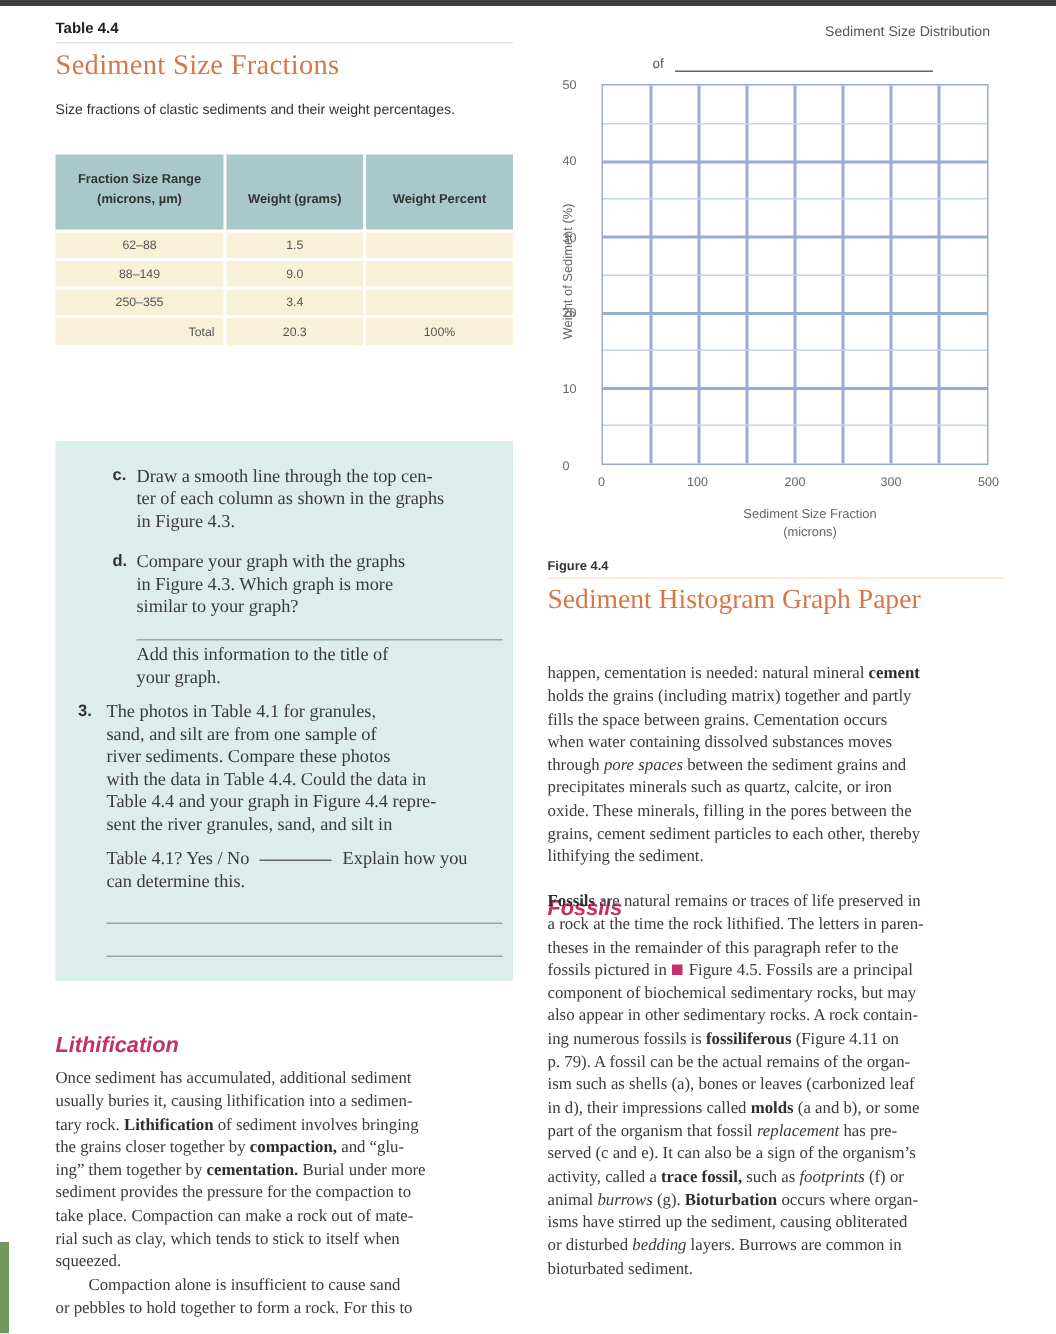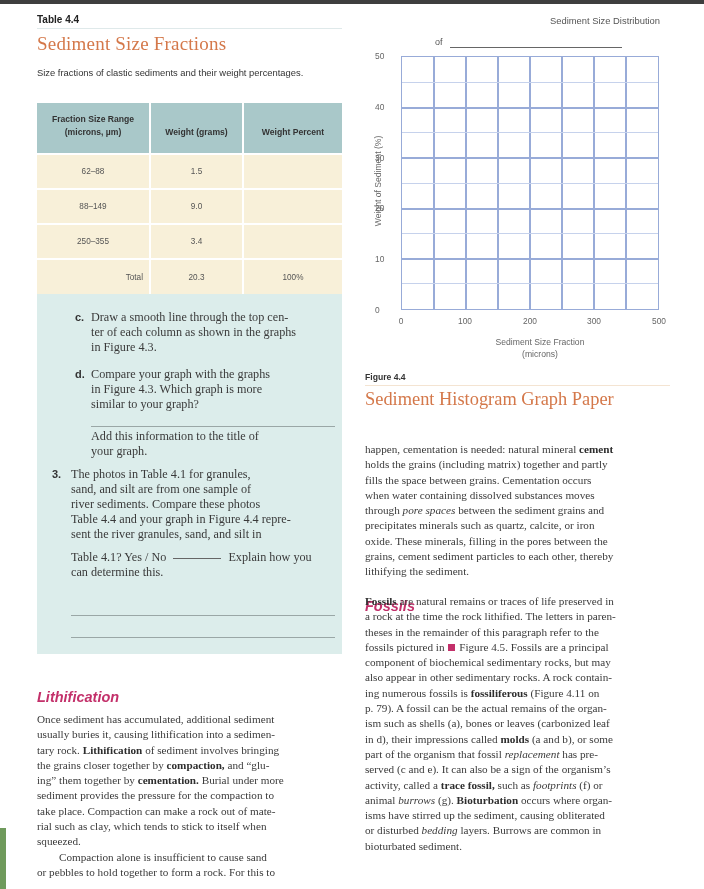--- a/index.html
+++ b/index.html
@@ -11,21 +11,21 @@
 
   
   .tbl-label { position: absolute; left: 37px; top: 14px; font-family: "Liberation Sans", sans-serif; font-weight: bold; font-size: 10px; color: #222; }
   .tbl-rule { position: absolute; left: 37px; top: 28px; width: 305px; height: 1px; background: #dfe9ea; }
   .tbl-title { position: absolute; left: 37px; top: 33px; font-size: 19px; color: #d4784a; letter-spacing: 0.2px; }
   .tbl-caption { position: absolute; left: 37px; top: 66px; width: 300px; font-family: "Liberation Sans", sans-serif; font-size: 9.4px; line-height: 14px; color: #333; }
 
   table.data { position: absolute; left: 37px; top: 103px; width: 305px; border-collapse: collapse; font-family: "Liberation Sans", sans-serif; }
   table.data th { background: #a9c8c9; font-size: 8.6px; font-weight: bold; color: #333; height: 51px; border-right: 2px solid #ffffff; vertical-align: bottom; padding-bottom: 14px; line-height: 13px; }
   table.data th:last-child { border-right: none; }
-  table.data td { background: #f8f0d9; font-size: 8.2px; color: #555; height: 35px; text-align: center; border-right: 2px solid #ffffff; border-top: 2px solid #ffffff; }
+  table.data td { background: #f8f0d9; font-size: 8.2px; color: #555; height: 19px; text-align: center; border-right: 2px solid #ffffff; border-top: 2px solid #ffffff; }
   table.data td:last-child { border-right: none; }
   table.data td.total-label { text-align: right; padding-right: 6px; }
 
   
   .exbox { position: absolute; left: 37px; top: 294px; width: 305px; height: 360px; background: #dcedeb; }
   .q { position: absolute; font-size: 12.2px; line-height: 15px; color: #3a3a3a; }
   .q .marker { position: absolute; font-family: "Liberation Sans", sans-serif; font-weight: bold; font-size: 11px; color: #333; }
   .ans-line { position: absolute; height: 1px; background: #9aa7a6; }
 
   
@@ -113,20 +113,21 @@
   <div class="ans-line" style="left:54px; top:132px; width:244px;"></div>
   <div class="q" style="left:54px; top:135px; width:250px;">
     <div>Add this information to the title of</div>
     <div>your graph.</div>
   </div>
   <div class="q" style="left:34px; top:173px; width:268px;">
     <span class="marker" style="left:-19px; top:0;">3.</span>
     <div>The photos in Table 4.1 for granules,</div>
     <div>sand, and silt are from one sample of</div>
     <div>river sediments. Compare these photos</div>
+    <div>with the data in Table 4.4. Could the data in</div>
     <div>Table 4.4 and your graph in Figure 4.4 repre-</div>
     <div>sent the river granules, sand, and silt in</div>
     <div style="margin-top:8px; white-space:nowrap;">
       <span>Table 4.1? Yes / No</span>
       <span style="display:inline-block; width:48px; border-bottom:1px solid #666; margin:0 4px; vertical-align:2px;"></span>
       <span>Explain how you</span>
     </div>
     <div>can determine this.</div>
   </div>
   <div class="ans-line" style="left:34px; top:321px; width:264px;"></div>

